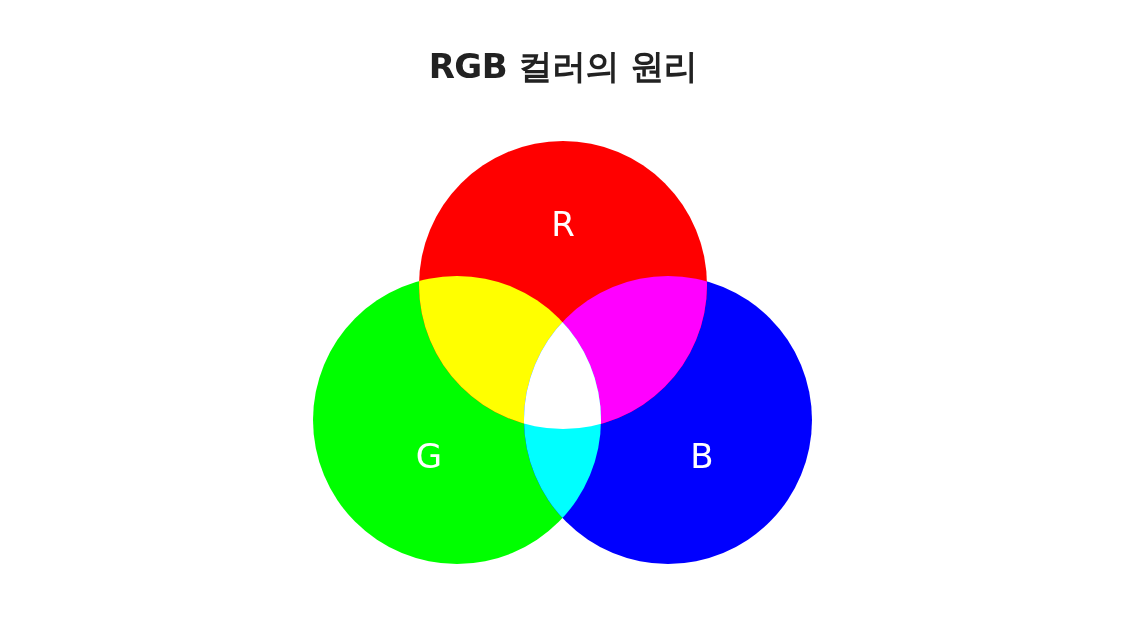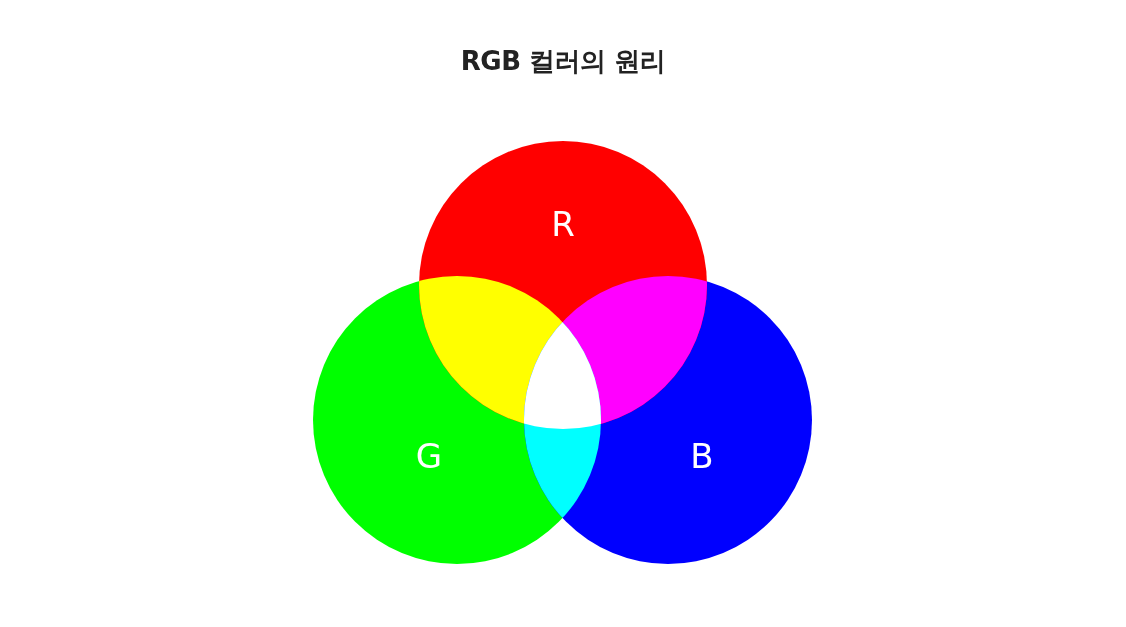--- a/index.html
+++ b/index.html
@@ -1,19 +1,19 @@
 <!DOCTYPE html>
 <html><head>
   <meta charset="utf-8">
   <style>
     html, body { margin: 0; padding: 0; background: #ffffff; }
     body { width: 1126px; height: 627px; position: relative; overflow: hidden; font-family: "DejaVu Sans", sans-serif; }
     .title {
       position: absolute; left: 0; top: 44px; width: 1126px; text-align: center;
-      font-family: "DejaVu Sans", sans-serif; font-weight: bold; font-size: 26px;
+      font-family: "DejaVu Sans", sans-serif; font-weight: bold; font-size: 34px;
       color: #222222; letter-spacing: -0.5px;
     }
     svg.diagram { position: absolute; left: 0; top: 0; }
     .lbl { font-family: "DejaVu Sans", sans-serif; font-size: 34px; fill: #ffffff; }
   </style>
 </head>
 <body>
 
 <div class="title">RGB 컬러의 원리</div>
 

